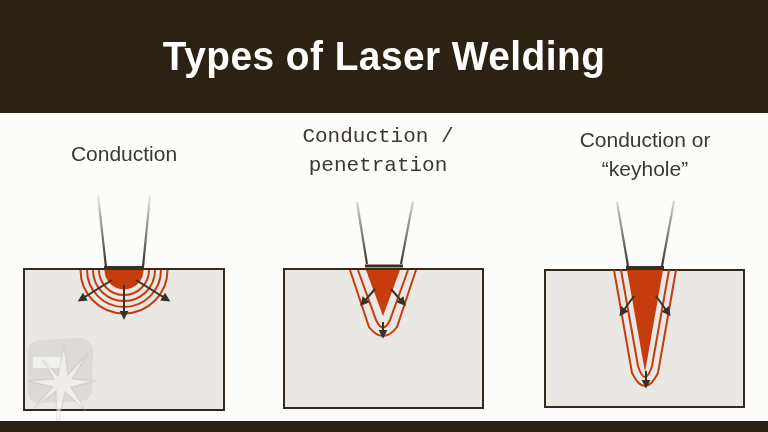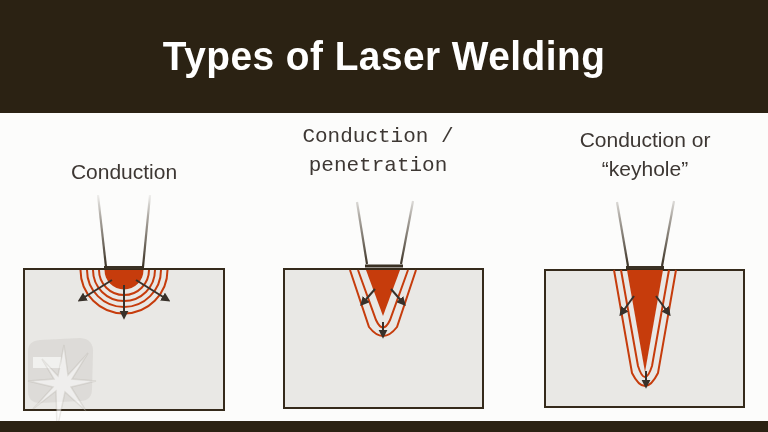--- a/index.html
+++ b/index.html
@@ -18,21 +18,21 @@
   }
   .footer-bar {
     position:absolute; left:0; top:421px; width:768px; height:11px;
     background:#2b2213;
   }
   .panel-label {
     position:absolute; width:212px; text-align:center;
     font-size:21px; line-height:29px; color:#3d3733;
     white-space:pre-line;
   }
-  #label-conduction { left:18px;  top:139px;margin-top:18px; }
+  #label-conduction { left:18px;  top:139px; }
   #label-mixed      { left:272px; top:122px;font-family:Liberation Mono, monospace; }
   #label-keyhole    { left:539px; top:125px; }
   #diagram { position:absolute; left:0; top:89px; }
   .block { stroke:#352a1b; stroke-width:2; }
   .iso   { fill:none; stroke:#c63c0c; stroke-width:2; }
   .vline { fill:none; stroke:#c63c0c; stroke-width:2; }
   .arrow { fill:none; stroke:#38312a; stroke-width:2; }
   .beam  { stroke:url(#beamGrad); stroke-width:2.2; }
   .cap   { stroke:#3a3124; stroke-width:3; }
 </style>

